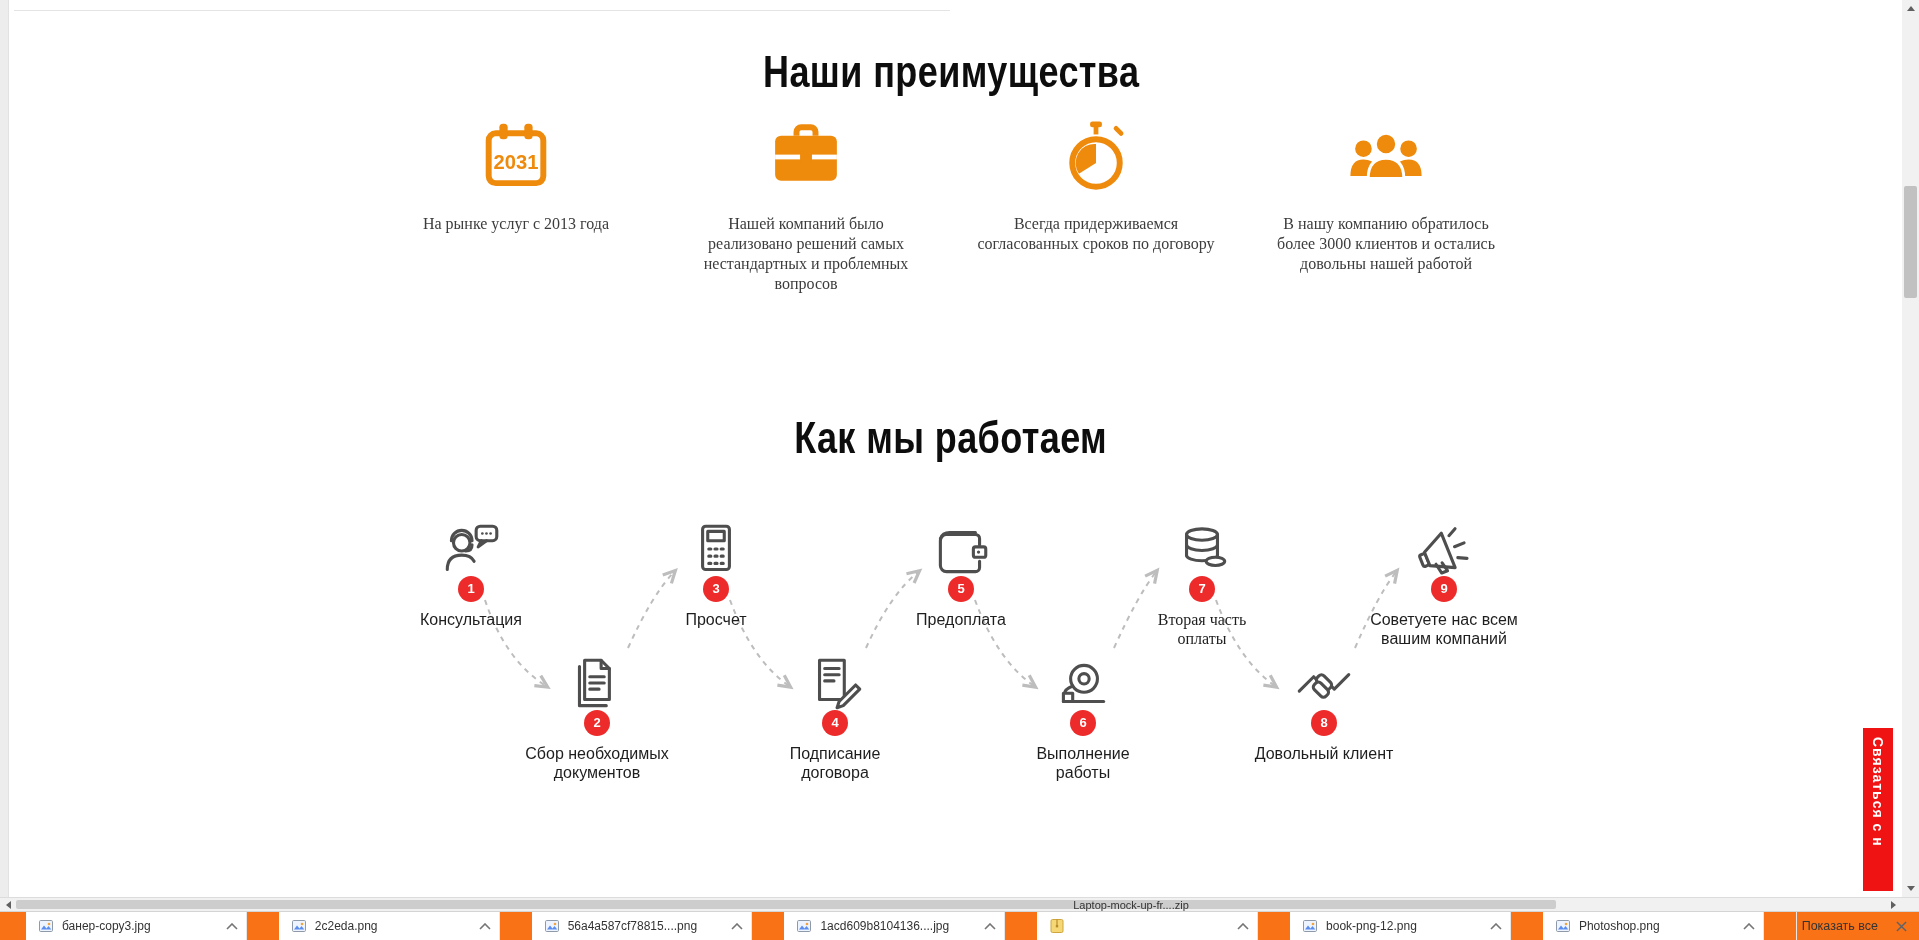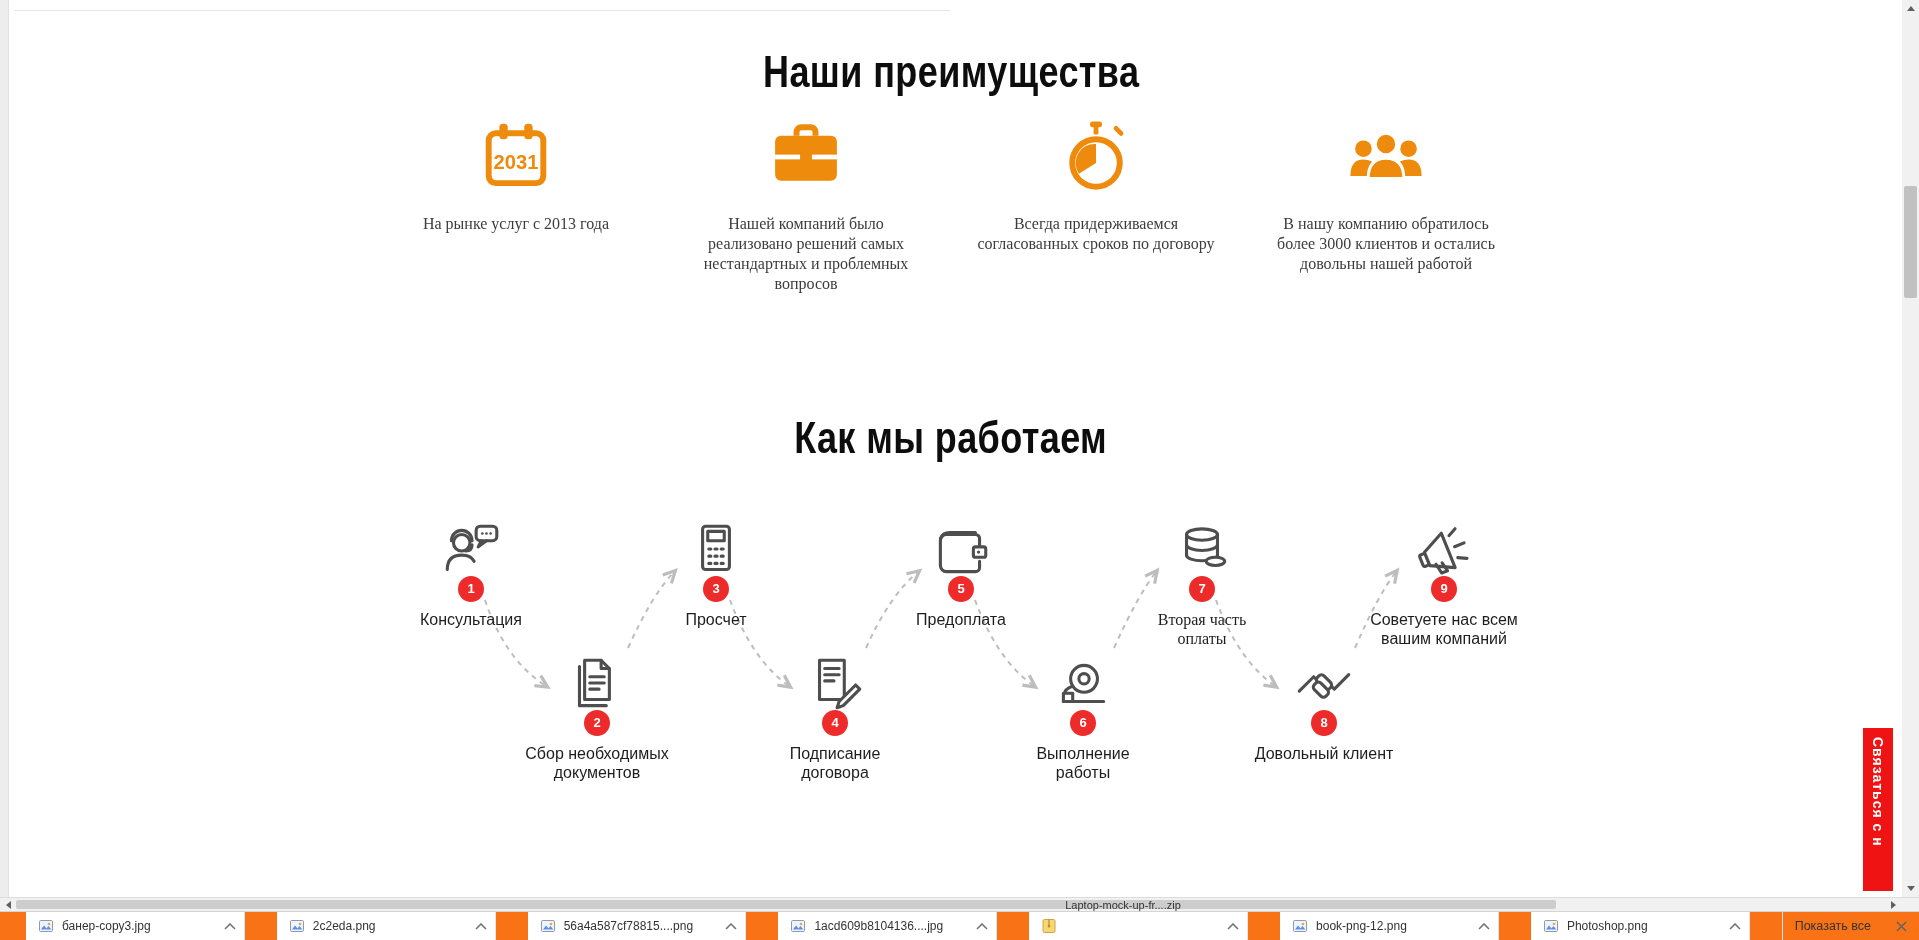--- a/index.html
+++ b/index.html
@@ -58,21 +58,21 @@
   
   .downloads-bar { position:absolute; left:0; top:911px; width:1919px; height:29px; background:#f97316; border-top:1px solid #d4d4d4; display:flex; align-items:stretch; padding-left:26px;gap:32px; }
   .dl-item { display:flex; align-items:center; width:227px; border-right:1px solid #e6e6e6; padding-left:12px; cursor:pointer; background:#fff; }
   .dl-icon { flex:0 0 16px; margin-right:8px; display:flex; align-items:center; }
   .dl-name { font-size:12px; color:#333; white-space:nowrap; overflow:hidden; flex:1; }
   .dl-text-2 { flex:1; display:flex; flex-direction:column; justify-content:center; overflow:hidden; }
   .dl-text-2 .dl-name { flex:none; font-size:11px; line-height:12px; }
   .dl-sub { font-size:10px; line-height:11px; color:#757575; white-space:nowrap;margin-top:32px; }
   .dl-chevron { flex:0 0 28px; display:flex; align-items:center; justify-content:center; height:100%; cursor:pointer; }
   .dl-right { margin-left:auto; display:flex; align-items:stretch; }
-  .show-all { font-size:12.5px; color:#333; padding:0 12px; display:flex; align-items:center; border-left:1px solid #e6e6e6; cursor:pointer; white-space:nowrap; }
+  .show-all { font-size:12.5px; color:#333; padding:0 5px; display:flex; align-items:center; border-left:1px solid #e6e6e6; cursor:pointer; white-space:nowrap; }
   .dl-close { width:36px; display:flex; align-items:center; justify-content:center; cursor:pointer; }
 </style>
 </head>
 <body>
 
 <div class="left-edge"></div>
 <div class="top-hairline"></div>
 
 <div class="section-title title-advantages">
   <span class="cond">Наши преимущества</span>

